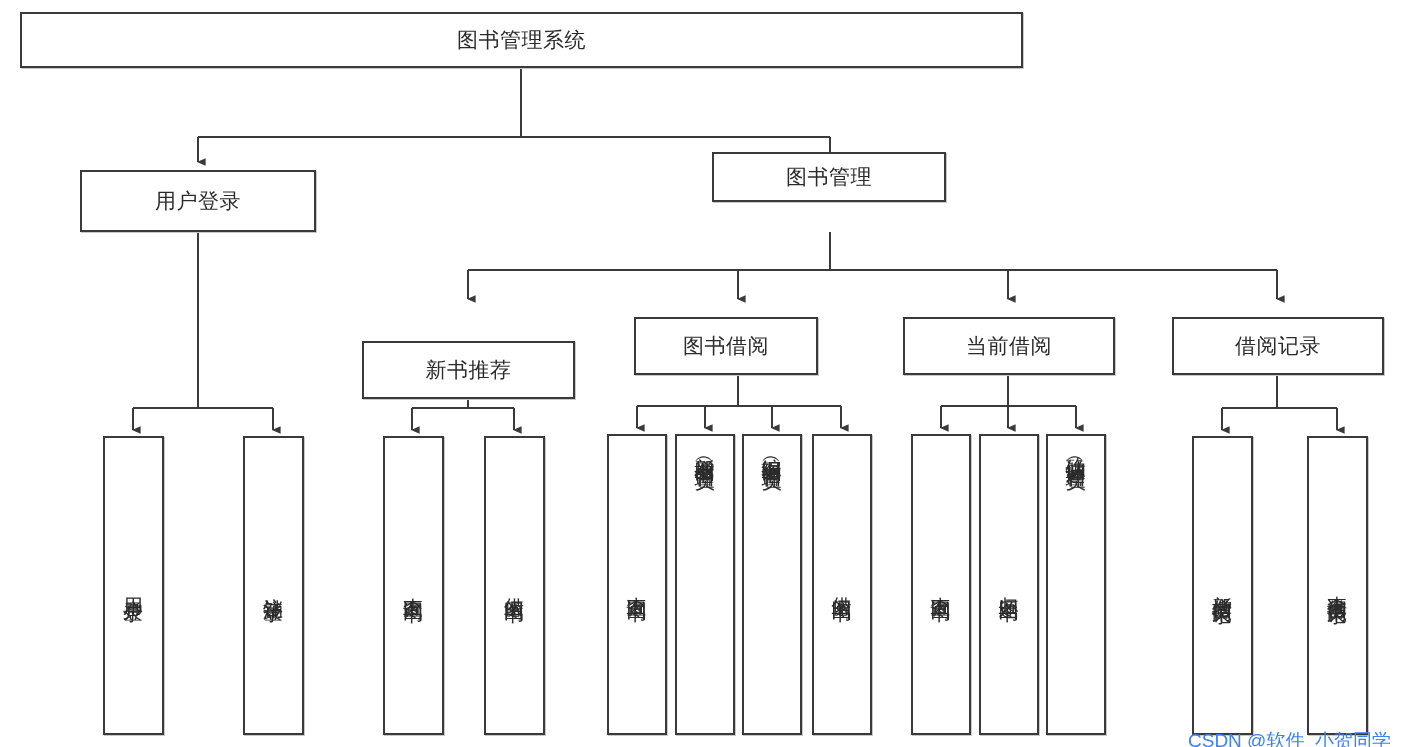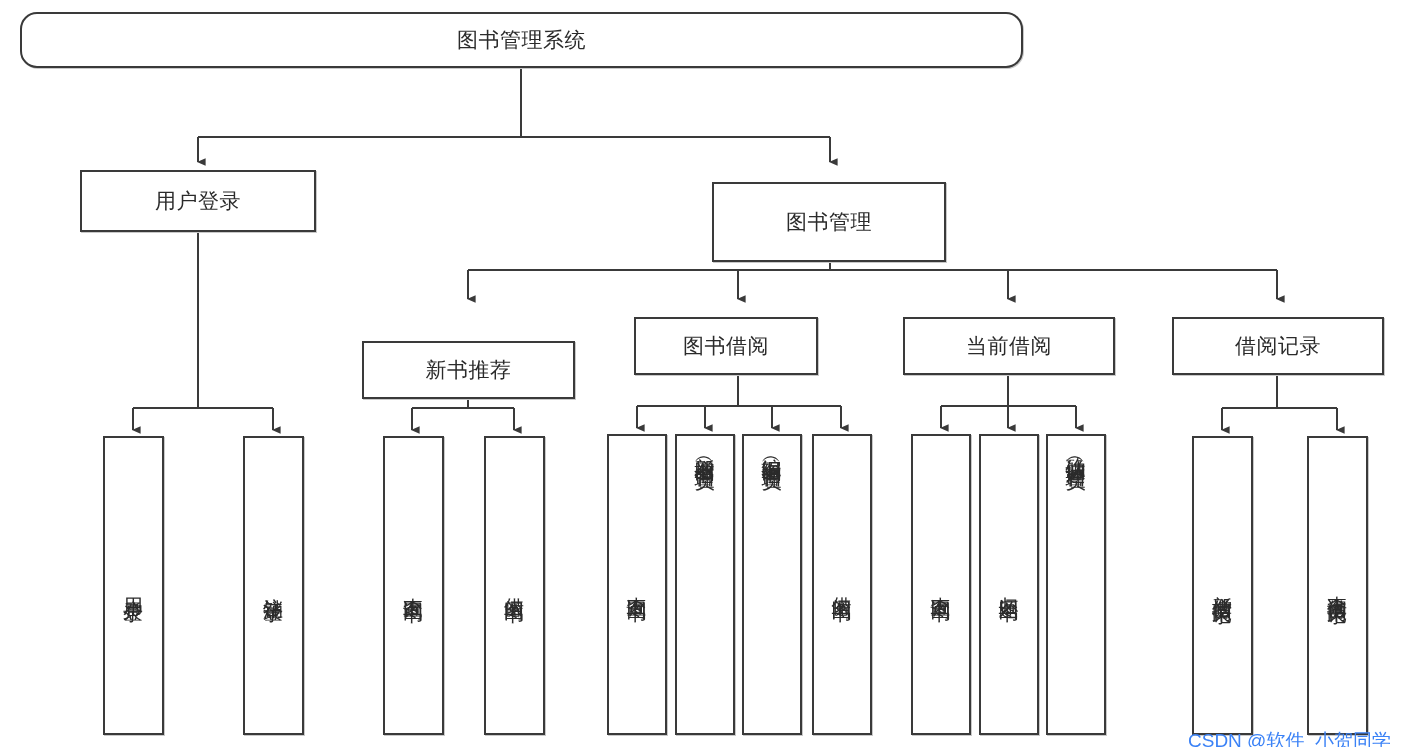--- a/index.html
+++ b/index.html
@@ -121,28 +121,28 @@
       <path d="M 1008 406 L 1008 428" marker-end="url(#arrowhead)"></path>
       <path d="M 1076 406 L 1076 428" marker-end="url(#arrowhead)"></path>
 
       <path d="M 1277 375 L 1277 408"></path>
       <path d="M 1222 408 L 1337 408"></path>
       <path d="M 1222 408 L 1222 430" marker-end="url(#arrowhead)"></path>
       <path d="M 1337 408 L 1337 430" marker-end="url(#arrowhead)"></path>
     </g>
   </svg>
 
-  <div class="node" style="left:20px; top:12px; width:1003px; height:56px;border-radius:17px;">
+  <div class="node" style="left:20px; top:12px; width:1003px; height:56px;">
     <span class="node-label">图书管理系统</span>
   </div>
 
   <div class="node" style="left:80px; top:170px; width:236px; height:62px;">
     <span class="node-label">用户登录</span>
   </div>
-  <div class="node" style="left:712px; top:182px; width:234px; height:80px;">
+  <div class="node" style="left:712px; top:152px; width:234px; height:50px;">
     <span class="node-label">图书管理</span>
   </div>
 
   <div class="node" style="left:362px; top:317px; width:213px; height:58px;margin-top:24px;">
     <span class="node-label">新书推荐</span>
   </div>
   <div class="node" style="left:634px; top:317px; width:184px; height:58px;">
     <span class="node-label">图书借阅</span>
   </div>
   <div class="node" style="left:1172px; top:317px; width:212px; height:58px;">

